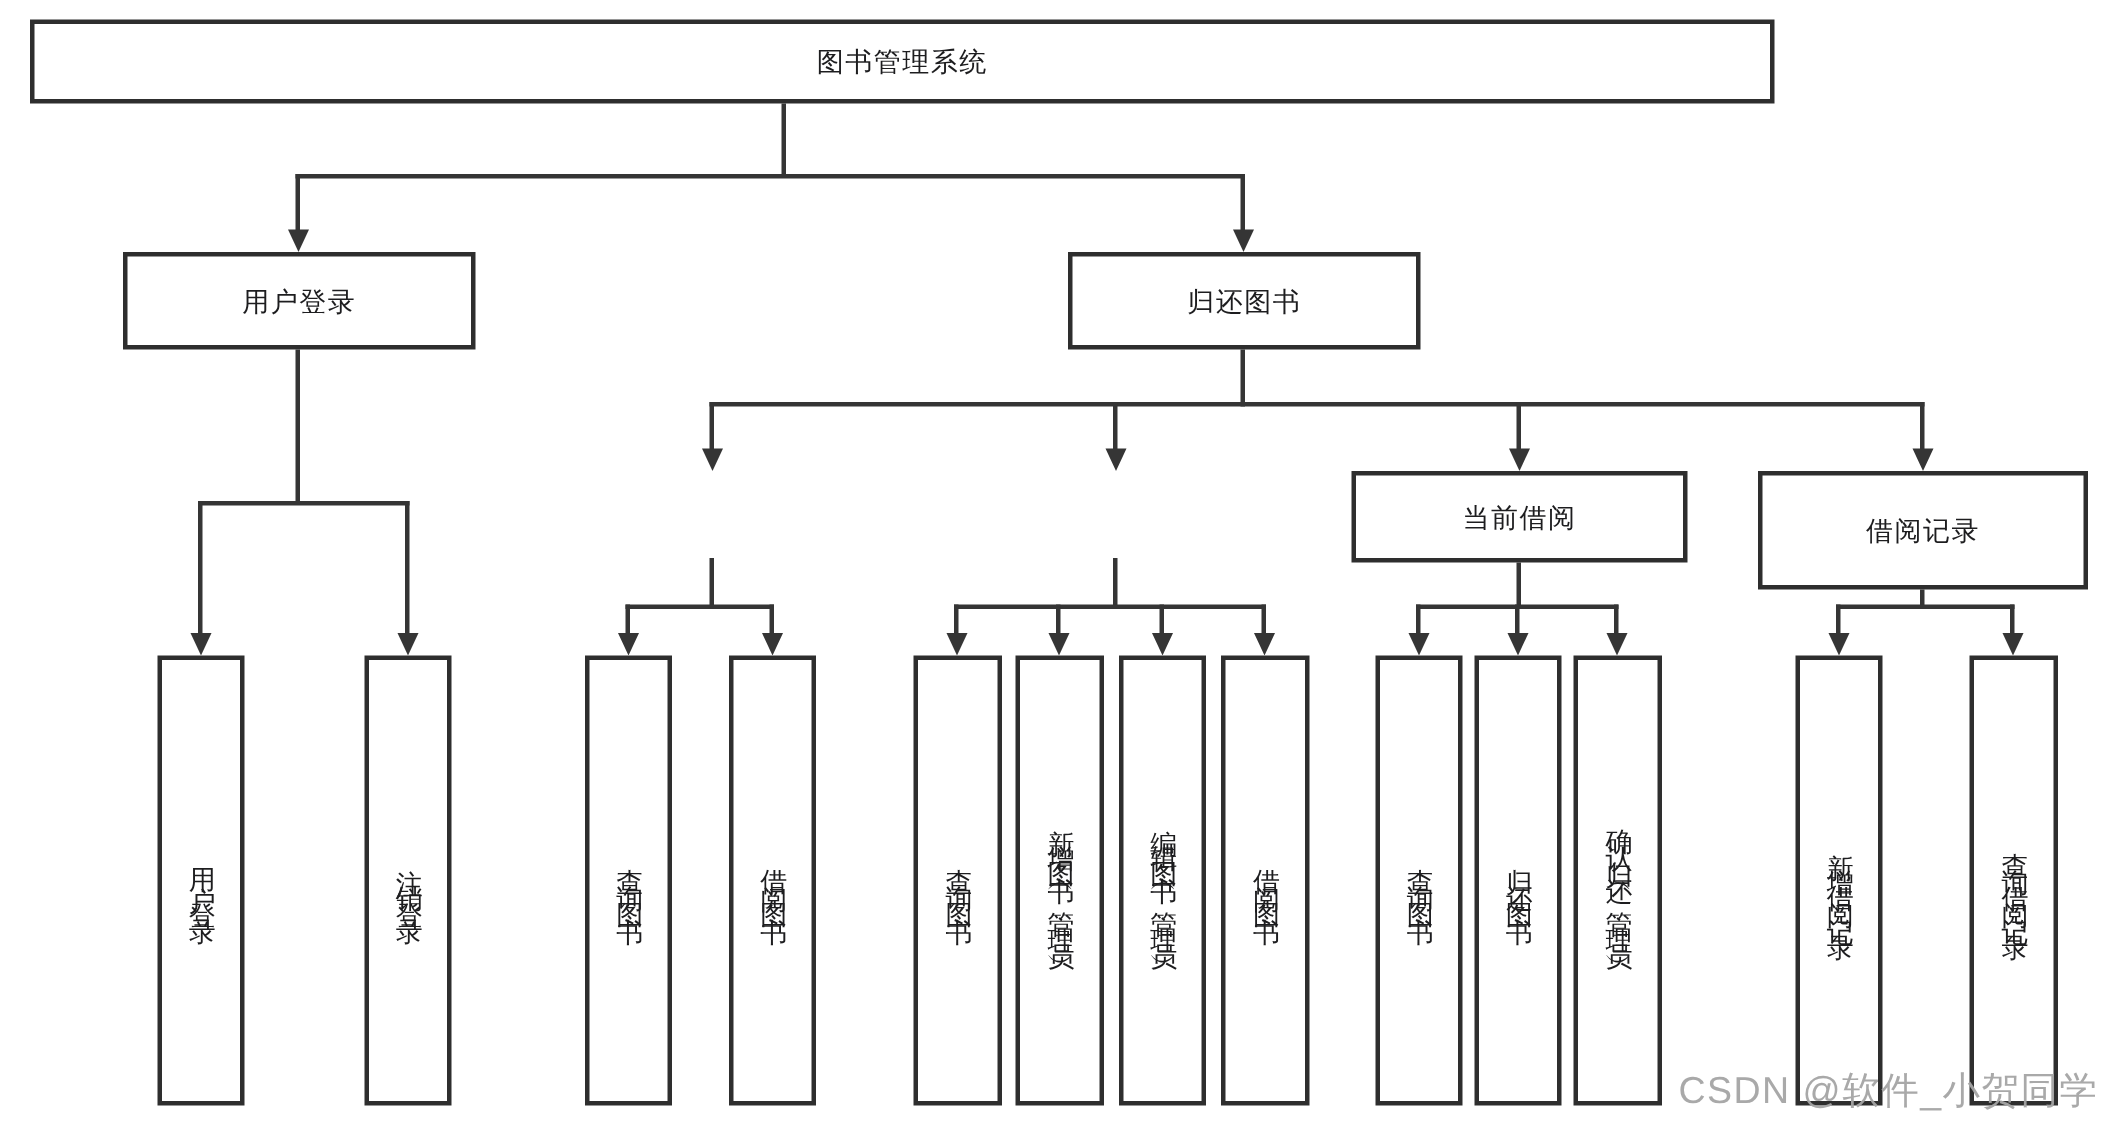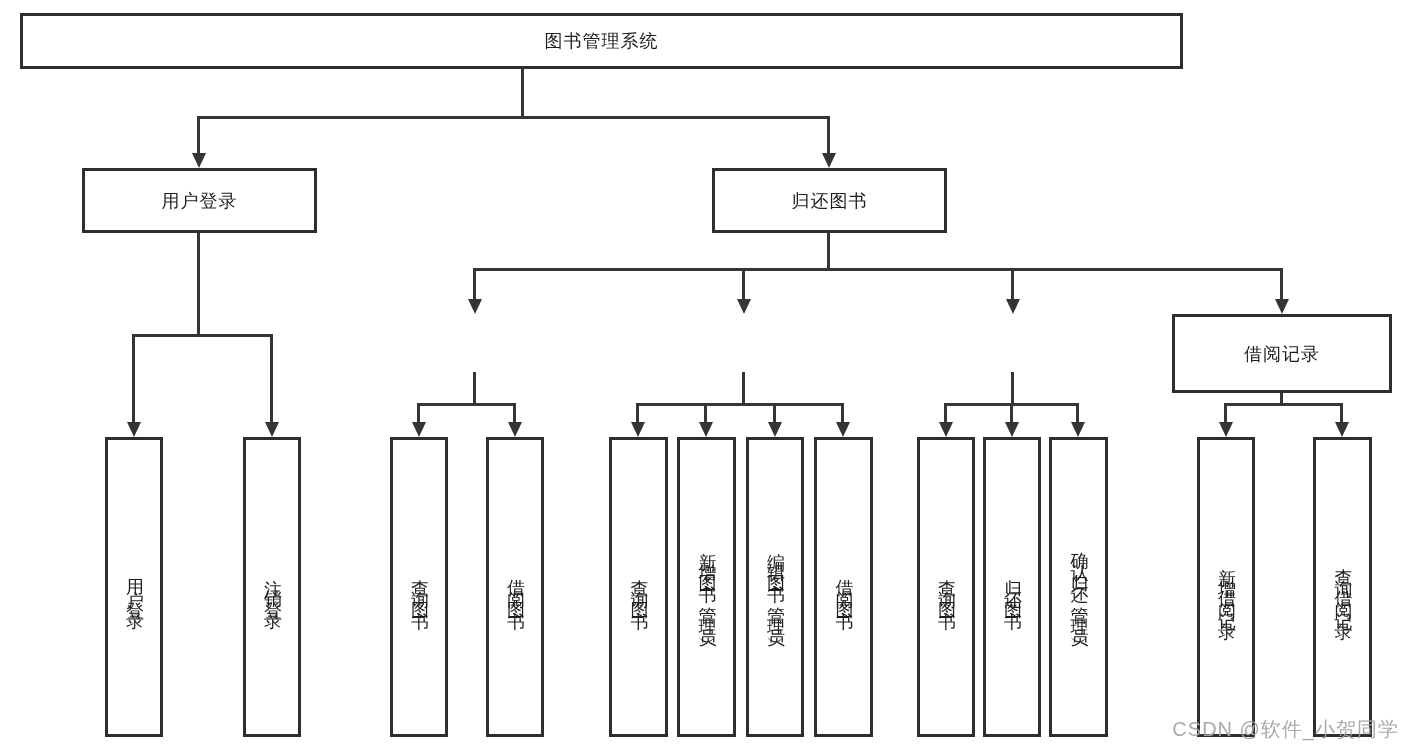--- a/index.html
+++ b/index.html
@@ -18,21 +18,21 @@
   }
   .hline,.vline{position:absolute;background:#353535;}
   .hline{height:3px;}
   .vline{width:3px;}
   .arrow{
     position:absolute;width:0;height:0;
     border-left:7px solid transparent;border-right:7px solid transparent;
     border-top:15px solid #353535;
   }
   .watermark{
-    position:absolute;right:6px;bottom:4px;font-size:20px;
+    position:absolute;right:6px;bottom:4px;font-size:25px;
     color:rgba(164,164,164,0.95);letter-spacing:1px;white-space:nowrap;
   }
 </style>
 </head>
 <body>
 
 <div class="canvas">
 
   <div class="vline" style="left:521px;top:66px;height:52px"></div>
 
@@ -98,20 +98,23 @@
     <span>图书管理系统</span>
   </div>
 
   <div class="node" style="left:82px;top:168px;width:235px;height:65px">
     <span>用户登录</span>
   </div>
   <div class="node" style="left:712px;top:168px;width:235px;height:65px">
     <span>归还图书</span>
   </div>
 
+  <div class="node" style="left:901px;top:314px;width:224px;height:61px">
+    <span>当前借阅</span>
+  </div>
   <div class="node" style="left:1172px;top:314px;width:220px;height:79px">
     <span>借阅记录</span>
   </div>
 
   <div class="node vnode" style="left:105px;top:437px;width:58px;height:300px">
     <span class="vtext">用户登录</span>
   </div>
   <div class="node vnode" style="left:243px;top:437px;width:58px;height:300px">
     <span class="vtext">注销登录</span>
   </div>

